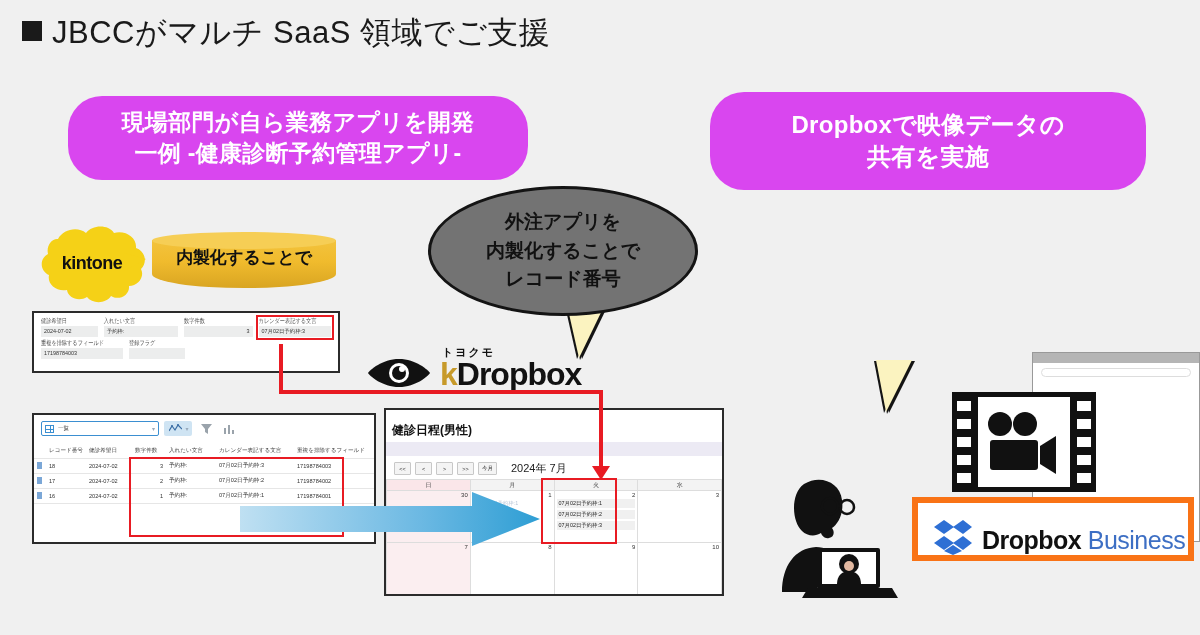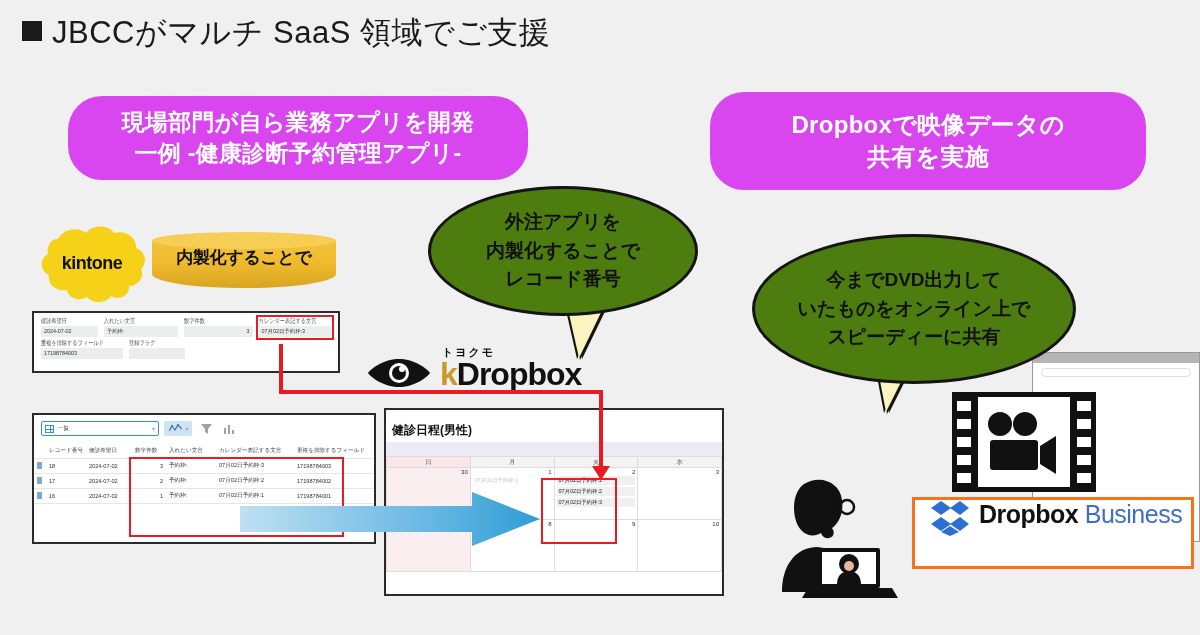--- a/index.html
+++ b/index.html
@@ -24,21 +24,21 @@
     position: absolute; background: #d946ef; border-radius: 34px;
     color: #fff; font-weight: bold; text-align: center;
     display: flex; flex-direction: column; justify-content: center; align-items: center;
     line-height: 1.35; font-size: 23px; letter-spacing: .3px;
   }
   #badge-left  { left: 68px;  top: 96px;  width: 460px; height: 84px; }
   #badge-right { left: 710px; top: 92px;  width: 436px; height: 98px; font-size: 24px; }
 
   
   .bubble {
-    position: absolute; background: #4d7c0f; border: 3px solid #141414;
+    position: absolute; background: #737373; border: 3px solid #141414;
     border-radius: 50%; display: flex; flex-direction: column;
     justify-content: center; align-items: center; text-align: center;
     font-weight: bold; color: #111; line-height: 1.5;
   }
   #bubble-cost { left: 428px; top: 186px; width: 270px; height: 130px; font-size: 19px; z-index: 6; }
   #bubble-dvd  { left: 752px; top: 234px; width: 324px; height: 150px; font-size: 19px; z-index: 6; }
   .bubble-tail {
     position: absolute; width: 0; height: 0; z-index: 5;
   }
   #tail-cost {
@@ -193,23 +193,23 @@
   #browser-win {
     position: absolute; left: 1032px; top: 352px; width: 168px; height: 190px;
     background: #fff; border: 1px solid #999; z-index: 2;
   }
   #browser-win .bw-bar { height: 10px; background: #b5b5b5; }
   #browser-win .bw-url {
     margin: 5px 8px 0 8px; height: 9px; border: 1px solid #ddd; border-radius: 5px; background: #fff;
   }
   #film-icon { position: absolute; left: 952px; top: 392px; width: 144px; height: 100px; z-index: 4; }
   #dropbox-logo {
-    position: absolute; left: 912px; top: 497px; width: 282px; height: 72px;
-    background: #fff; border: 3px solid #f97316; z-index: 5;
-    display: flex; align-items: flex-start; gap: 10px; padding-left: 16px;
+    position: absolute; left: 912px; top: 497px; width: 282px; height: 64px;
+    background: #fff; border: 6px solid #f97316; z-index: 5;
+    display: flex; align-items: flex-end; gap: 10px; padding-left: 16px;
   }
   .db-text { font-size: 25px; font-weight: bold; letter-spacing: -.5px; }
   .db-text .db-b { color: #111; }
   .db-text .db-biz { color: #3d6fc4; font-weight: normal; }
 
   #person-illu { position: absolute; left: 752px; top: 466px; width: 170px; height: 135px; z-index: 4; }
 </style>
 </head>
 <body>
 
@@ -231,25 +231,20 @@
 
   <div class="bubble-tail" id="tail-cost"></div>
   <div class="bubble-tail" id="tail-dvd"></div>
 
   <div class="bubble" id="bubble-cost">
     <span>外注アプリを</span>
     <span>内製化することで</span>
     <span>レコード番号</span>
   </div>
 
-  <div class="bubble" id="bubble-dvd">
-    <span>今までDVD出力して</span>
-    <span>いたものをオンライン上で</span>
-    <span>スピーディーに共有</span>
-  </div>
 
   <div id="kintone-logo">
     <svg width="128" height="82" viewBox="0 0 128 82">
       <path fill="#f5d117" d="M30 14c5-10 20-13 28-6 6-8 22-9 28 0 12-3 23 5 22 15 9 3 12 14 5 21 4 8-3 17-12 17 1 9-10 15-18 10-5 8-19 8-24 1-8 5-19 1-20-7-11 2-20-6-18-15-9-4-10-16-1-21-2-8 4-16 10-15z"></path>
       <path fill="#f5d117" d="M96 28l22 6-22 12z"></path>
     </svg>
     <div class="kt-text">kintone</div>
   </div>
 
   <div id="app-cylinder">
@@ -392,20 +387,28 @@
       <circle cx="31" cy="15" r="7" fill="#111"></circle>
       <circle cx="34" cy="11" r="3" fill="#fff"></circle>
     </svg>
     <div class="kv-toyo">トヨクモ</div>
     <div class="kv-name"><span class="kv-k">k</span><span>Dropbox</span></div>
   </div>
 
   <div id="cal-panel">
     <div id="cal-title">健診日程(男性)</div>
     <div id="cal-subbar"></div>
+    <div id="cal-nav">
+      <div class="nav-btn">&lt;&lt;</div>
+      <div class="nav-btn">&lt;</div>
+      <div class="nav-btn">&gt;</div>
+      <div class="nav-btn">&gt;&gt;</div>
+      <div class="nav-btn">今月</div>
+      <div id="cal-month">2024年 7月</div>
+    </div>
     <table id="cal-grid">
       <thead>
         <tr>
           <th class="sun">日</th>
           <th>月</th>
           <th>火</th>
           <th>水</th>
         </tr>
       </thead>
       <tbody>

